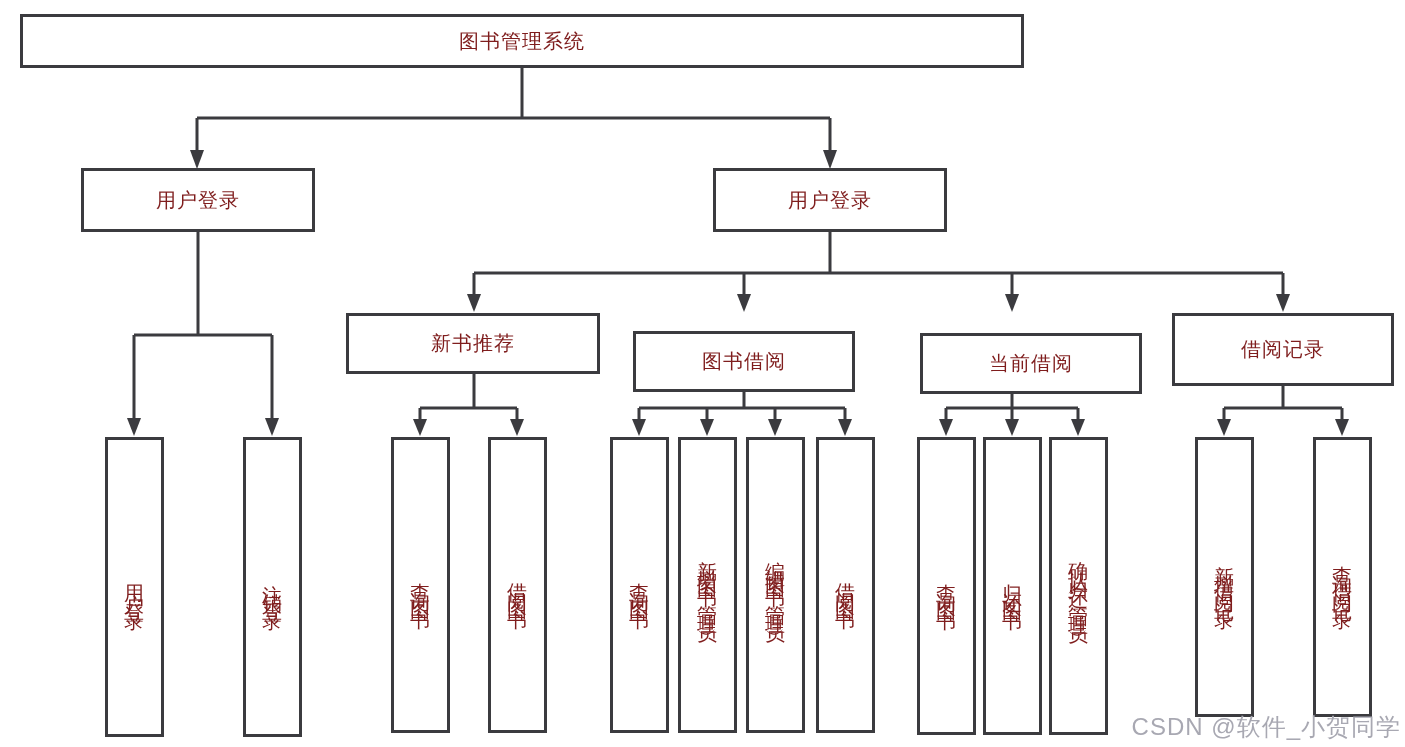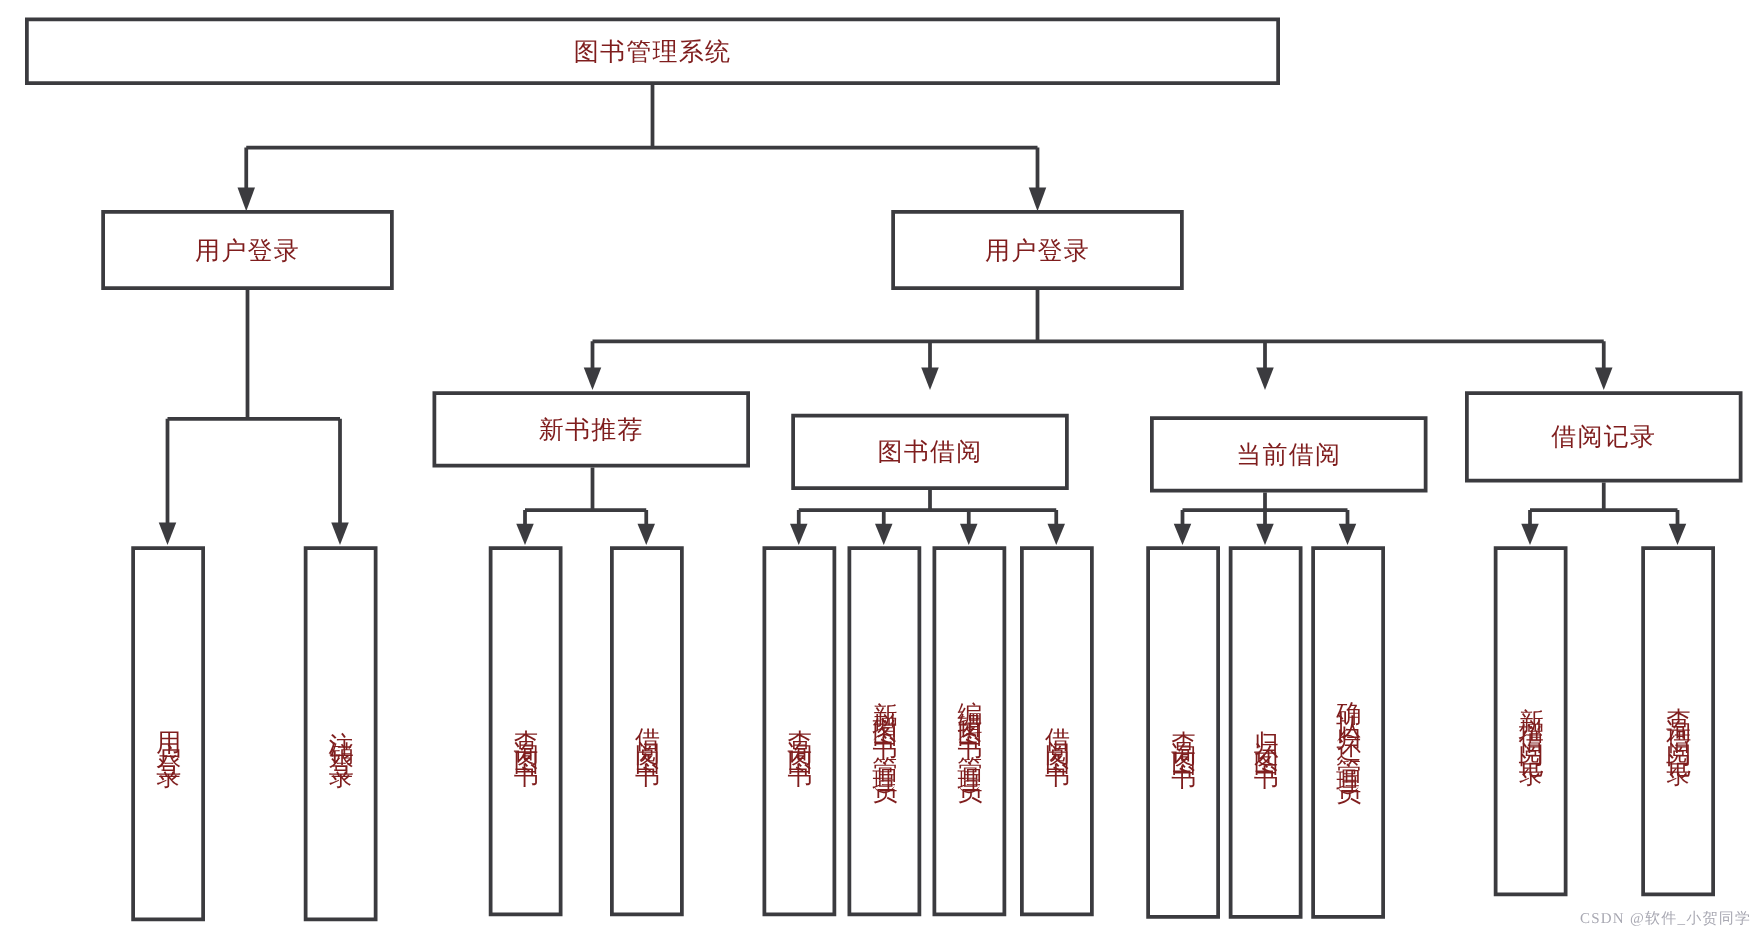--- a/index.html
+++ b/index.html
@@ -32,24 +32,23 @@
     writing-mode: vertical-rl;
     text-orientation: mixed;
     font-size: 20px;
     line-height: 1;
     letter-spacing: 9px;
   }
   .watermark {
     position: absolute;
     right: 4px;
     bottom: 4px;
-    font-size: 12px;
+    font-size: 24px;
     color: #a8a8b2;
     letter-spacing: 1px;
-    font-family: Liberation Serif, serif;
   }
 </style>
 </head>
 <body>
 
 <div class="canvas">
 
   <svg class="connectors" viewBox="0 0 1405 747" xmlns="http://www.w3.org/2000/svg">
     <g stroke="#3b3b3f" stroke-width="3" fill="none">
       <g>

